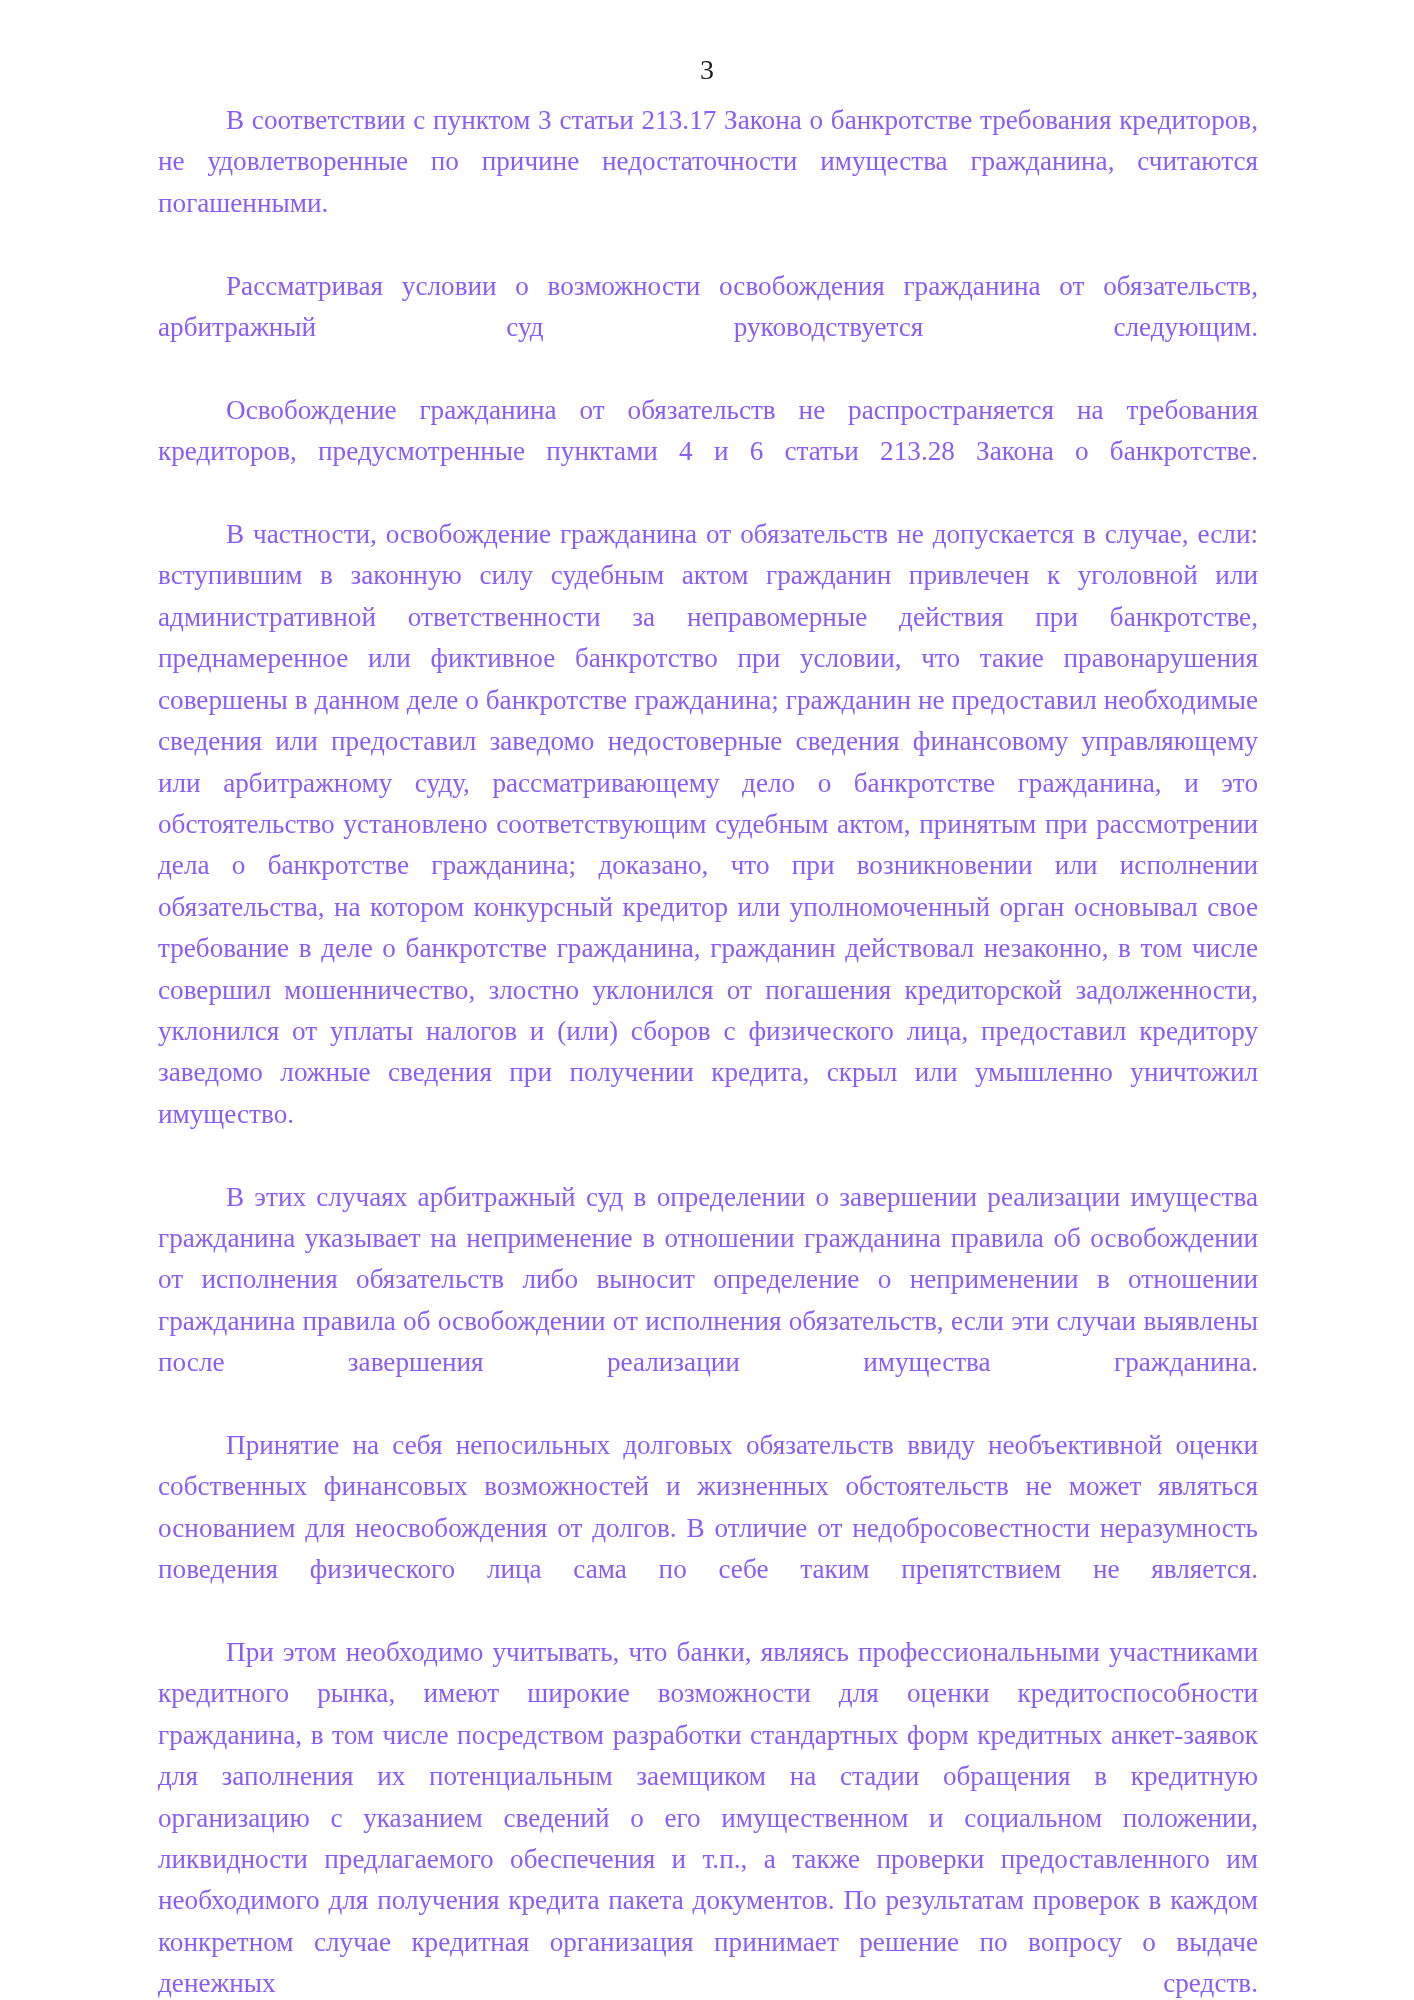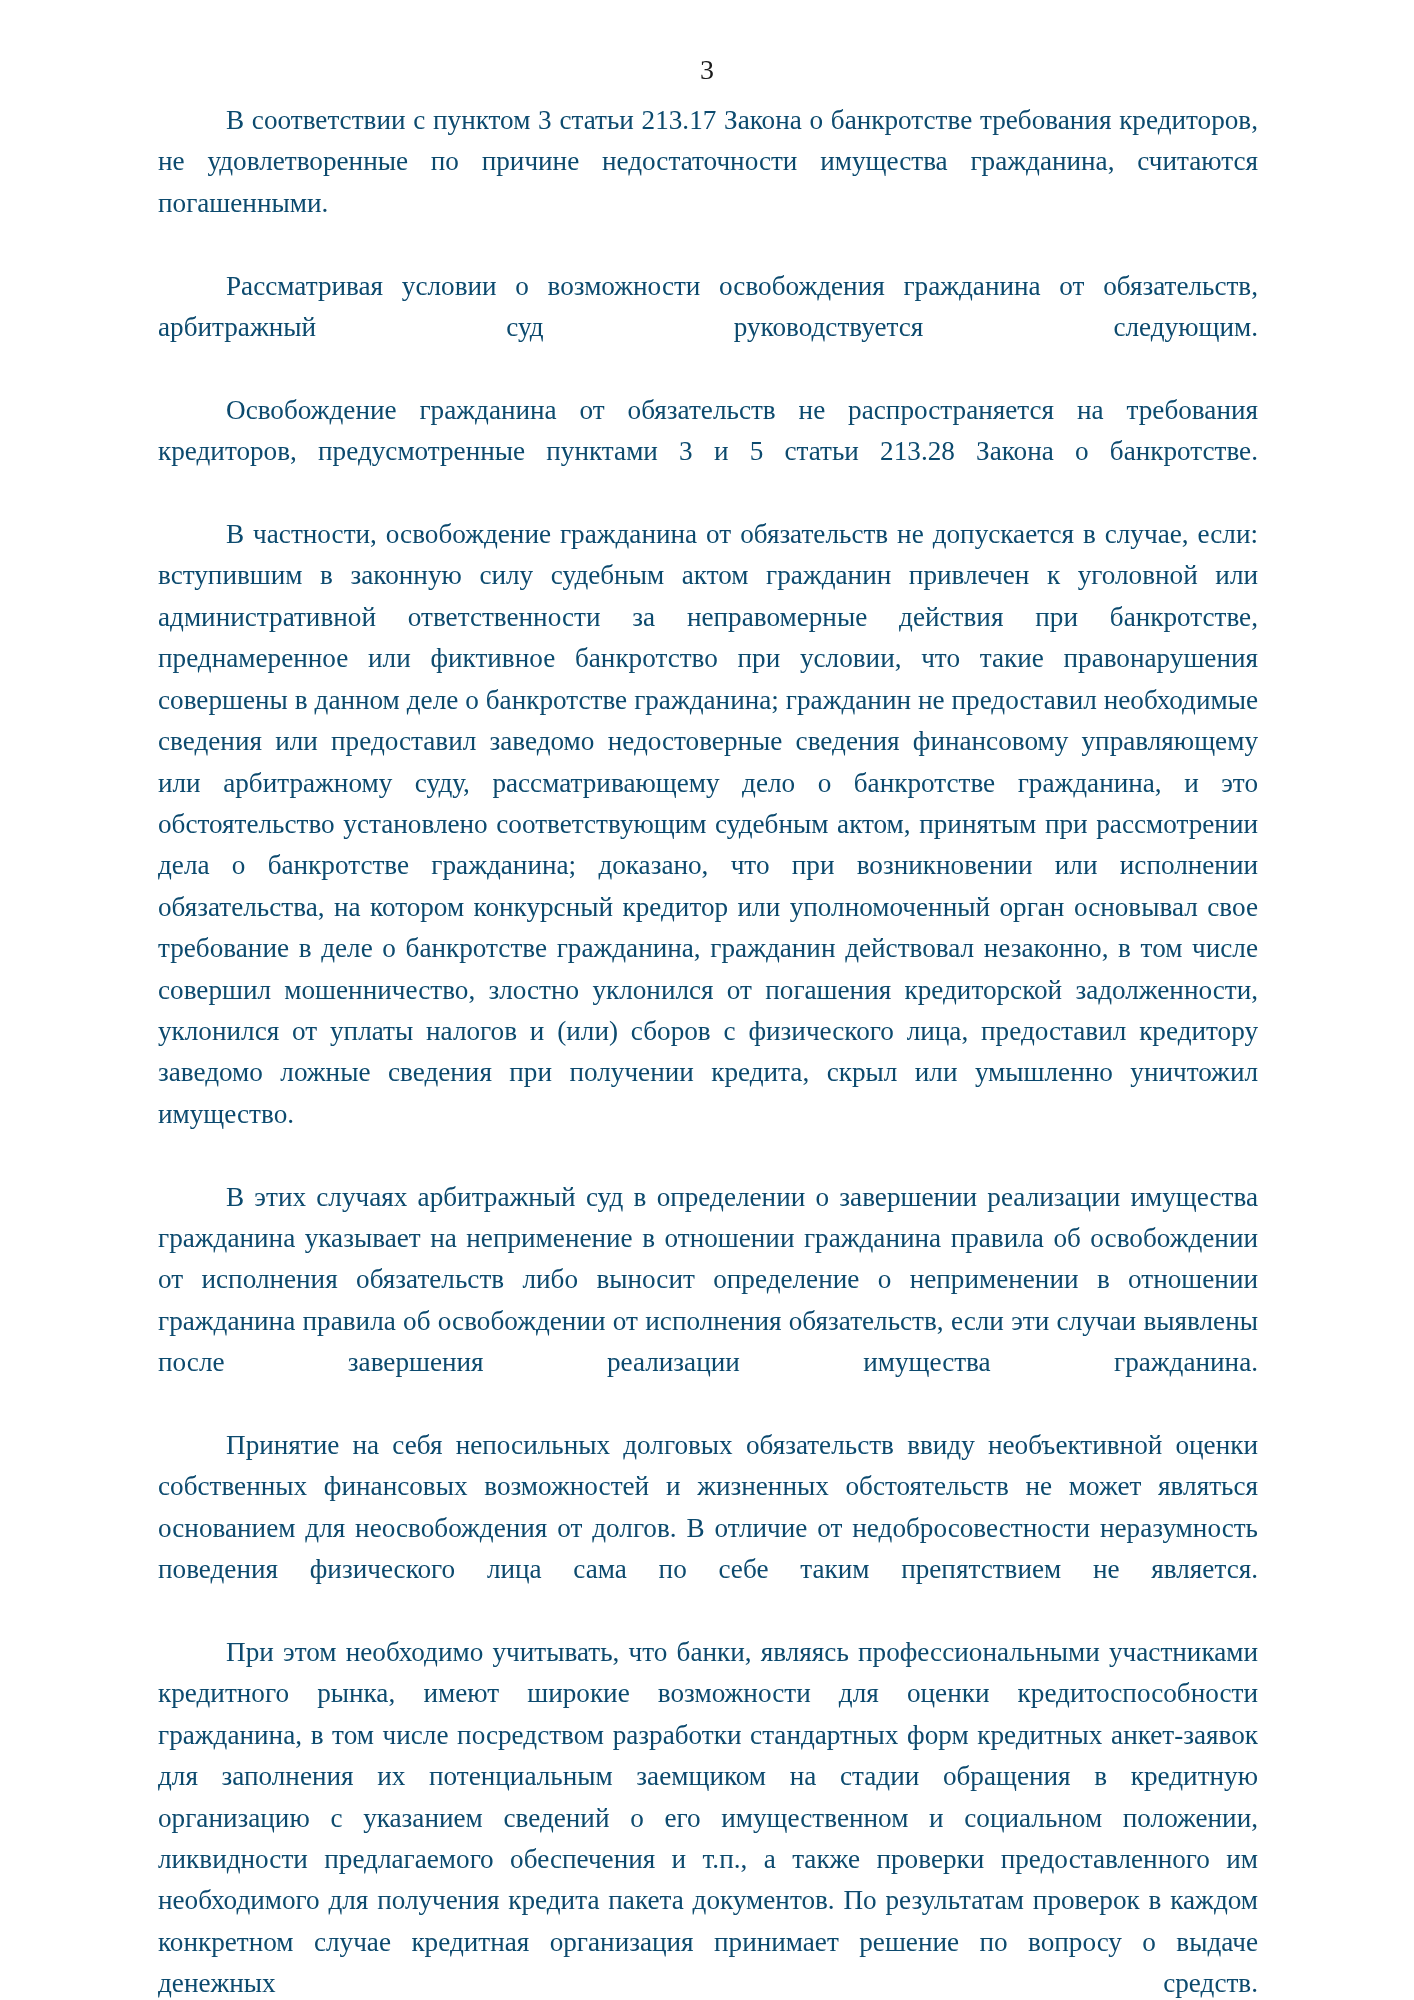--- a/index.html
+++ b/index.html
@@ -39,21 +39,21 @@
   }
 
   p.para {
     margin: 0;
     padding: 0;
     text-align: justify;
     text-justify: inter-word;
     text-indent: 68px;
     font-size: 27.2px;
     line-height: 41.4px;
-    color: #0c4a6e;
+    color: #8b5cf6;
     hyphens: none;
     word-spacing: 0.1px;
   }
 
   
   p.para::after {
     content: "";
     display: inline-block;
     width: 100%;
   }
@@ -61,21 +61,21 @@
 </head>
 <body>
 
 <div class="page">
 
   <div class="page-number">3</div>
 
   <div class="body-block">
     <p class="para">В соответствии с пунктом 3 статьи 213.17 Закона о банкротстве требования кредиторов, не удовлетворенные по причине недостаточности имущества гражданина, считаются погашенными.</p>
     <p class="para">Рассматривая условии о возможности освобождения гражданина от обязательств, арбитражный суд руководствуется следующим.</p>
-    <p class="para">Освобождение гражданина от обязательств не распространяется на требования кредиторов, предусмотренные пунктами 3 и 5 статьи 213.28 Закона о банкротстве.</p>
+    <p class="para">Освобождение гражданина от обязательств не распространяется на требования кредиторов, предусмотренные пунктами 4 и 6 статьи 213.28 Закона о банкротстве.</p>
     <p class="para">В частности, освобождение гражданина от обязательств не допускается в случае, если: вступившим в законную силу судебным актом гражданин привлечен к уголовной или административной ответственности за неправомерные действия при банкротстве, преднамеренное или фиктивное банкротство при условии, что такие правонарушения совершены в данном деле о банкротстве гражданина; гражданин не предоставил необходимые сведения или предоставил заведомо недостоверные сведения финансовому управляющему или арбитражному суду, рассматривающему дело о банкротстве гражданина, и это обстоятельство установлено соответствующим судебным актом, принятым при рассмотрении дела о банкротстве гражданина; доказано, что при возникновении или исполнении обязательства, на котором конкурсный кредитор или уполномоченный орган основывал свое требование в деле о банкротстве гражданина, гражданин действовал незаконно, в том числе совершил мошенничество, злостно уклонился от погашения кредиторской задолженности, уклонился от уплаты налогов и (или) сборов с физического лица, предоставил кредитору заведомо ложные сведения при получении кредита, скрыл или умышленно уничтожил имущество.</p>
     <p class="para">В этих случаях арбитражный суд в определении о завершении реализации имущества гражданина указывает на неприменение в отношении гражданина правила об освобождении от исполнения обязательств либо выносит определение о неприменении в отношении гражданина правила об освобождении от исполнения обязательств, если эти случаи выявлены после завершения реализации имущества гражданина.</p>
     <p class="para">Принятие на себя непосильных долговых обязательств ввиду необъективной оценки собственных финансовых возможностей и жизненных обстоятельств не может являться основанием для неосвобождения от долгов. В отличие от недобросовестности неразумность поведения физического лица сама по себе таким препятствием не является.</p>
     <p class="para">При этом необходимо учитывать, что банки, являясь профессиональными участниками кредитного рынка, имеют широкие возможности для оценки кредитоспособности гражданина, в том числе посредством разработки стандартных форм кредитных анкет-заявок для заполнения их потенциальным заемщиком на стадии обращения в кредитную организацию с указанием сведений о его имущественном и социальном положении, ликвидности предлагаемого обеспечения и т.п., а также проверки предоставленного им необходимого для получения кредита пакета документов. По результатам проверок в каждом конкретном случае кредитная организация принимает решение по вопросу о выдаче денежных средств.</p>
 
   </div>
 
 </div>
 
 </body></html>

